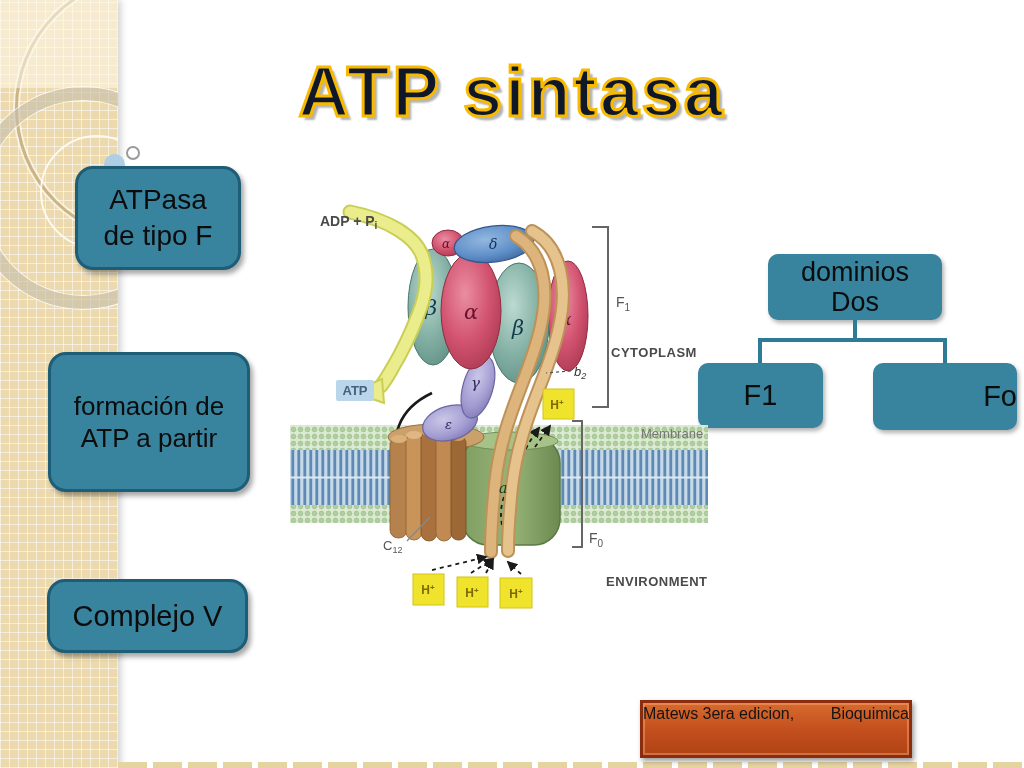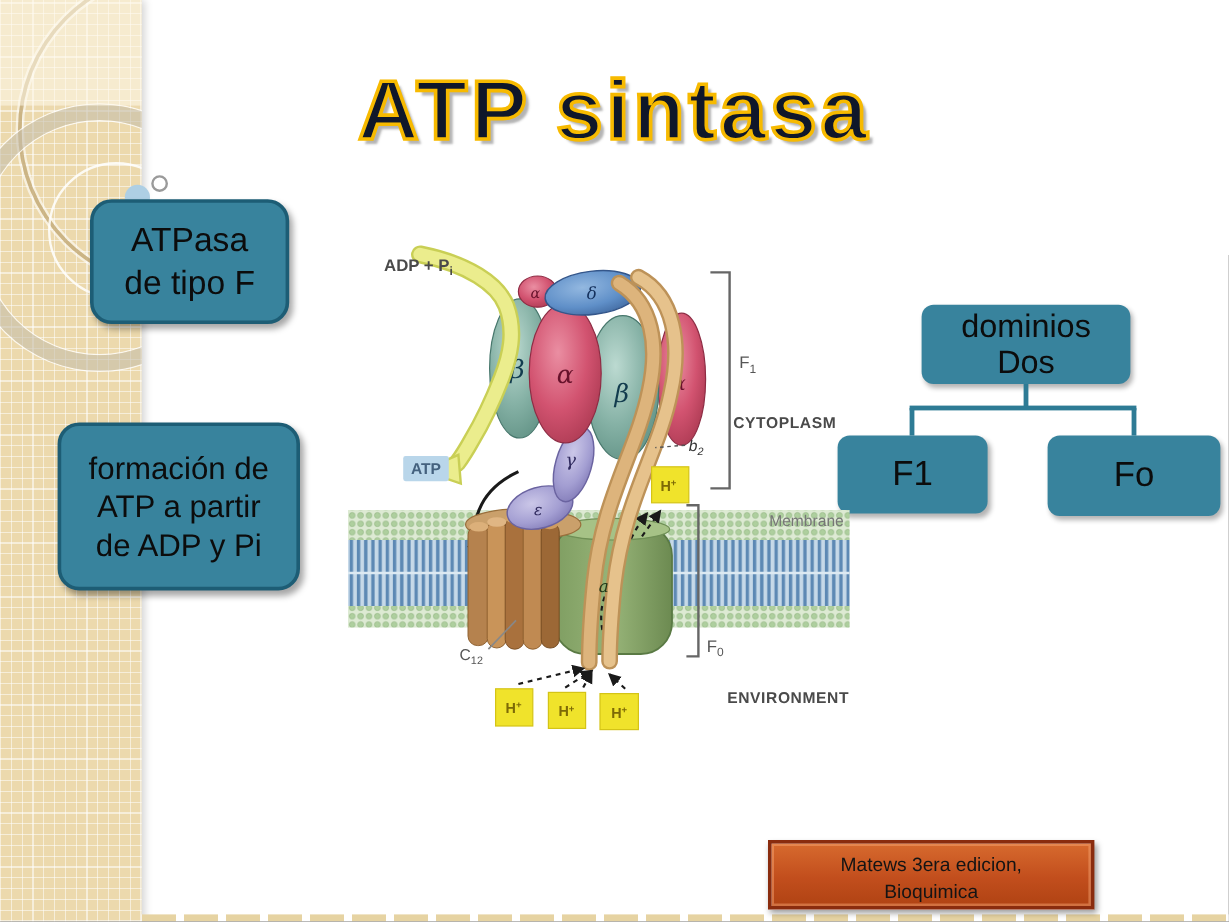--- a/index.html
+++ b/index.html
@@ -54,33 +54,33 @@
   .callout3{left:47px;top:579px;width:195px;height:68px;font-size:29px;}
   
   .hbox{
     position:absolute;background:#38839d;border-radius:10px;
     color:#0c0c0c;text-align:center;display:flex;flex-direction:column;justify-content:center;
     box-shadow:2px 3px 4px rgba(0,0,0,.3);
   }
   .hbox span{display:block;}
   .hroot{left:768px;top:254px;width:174px;height:66px;font-size:27px;line-height:30px;}
   .hchild1{left:698px;top:363px;width:125px;height:65px;font-size:29px;}
-  .hchild2{left:873px;top:363px;width:144px;height:67px;font-size:29px;}
+  .hchild2{left:873px;top:363px;width:144px;height:67px;font-size:29px;align-items:flex-end;}
   .conn{position:absolute;background:#2e7b95;}
   .conn-stem{left:853px;top:320px;width:4px;height:20px;}
   .conn-hbar{left:758px;top:338px;width:189px;height:4px;}
   .conn-vl{left:758px;top:340px;width:4px;height:23px;}
   .conn-vr{left:943px;top:340px;width:4px;height:23px;}
   
   .citation{
     position:absolute;left:640px;top:700px;width:266px;height:52px;
     background:linear-gradient(180deg,#d76a2e 0%,#c24e1d 55%,#b04313 100%);
     border:3px solid #8a2c0e;text-align:center;color:#141414;font-size:16px;line-height:22px;
     box-shadow:2px 3px 5px rgba(0,0,0,.4), inset 0 0 0 2px rgba(250,170,120,.45);
-    display:flex;flex-direction:column;justify-content:flex-end;
+    display:flex;justify-content:space-between;
   }
   .citation span{display:block;}
   
   .diagram{position:absolute;left:290px;top:195px;width:430px;height:425px;}
   svg text{font-family:"Liberation Sans",sans-serif;}
   .greek{font-family:"DejaVu Serif",serif;font-style:italic;}
 </style>
 </head>
 <body>
 
@@ -98,21 +98,23 @@
 
   <div class="title">ATP sintasa</div>
 
   <div class="callout callout1">
     <span>ATPasa</span>
     <span>de tipo F</span>
   </div>
   <div class="callout callout2">
     <span>formación de</span>
     <span>ATP a partir</span>
-    <span>de ADP y Pi</span>
+  </div>
+  <div class="callout callout3">
+    <span>Complejo V</span>
   </div>
 
   <div class="hbox hroot">
     <span>dominios</span>
     <span>Dos</span>
   </div>
   <div class="conn conn-stem"></div>
   <div class="conn conn-hbar"></div>
   <div class="conn conn-vl"></div>
   <div class="conn conn-vr"></div>

